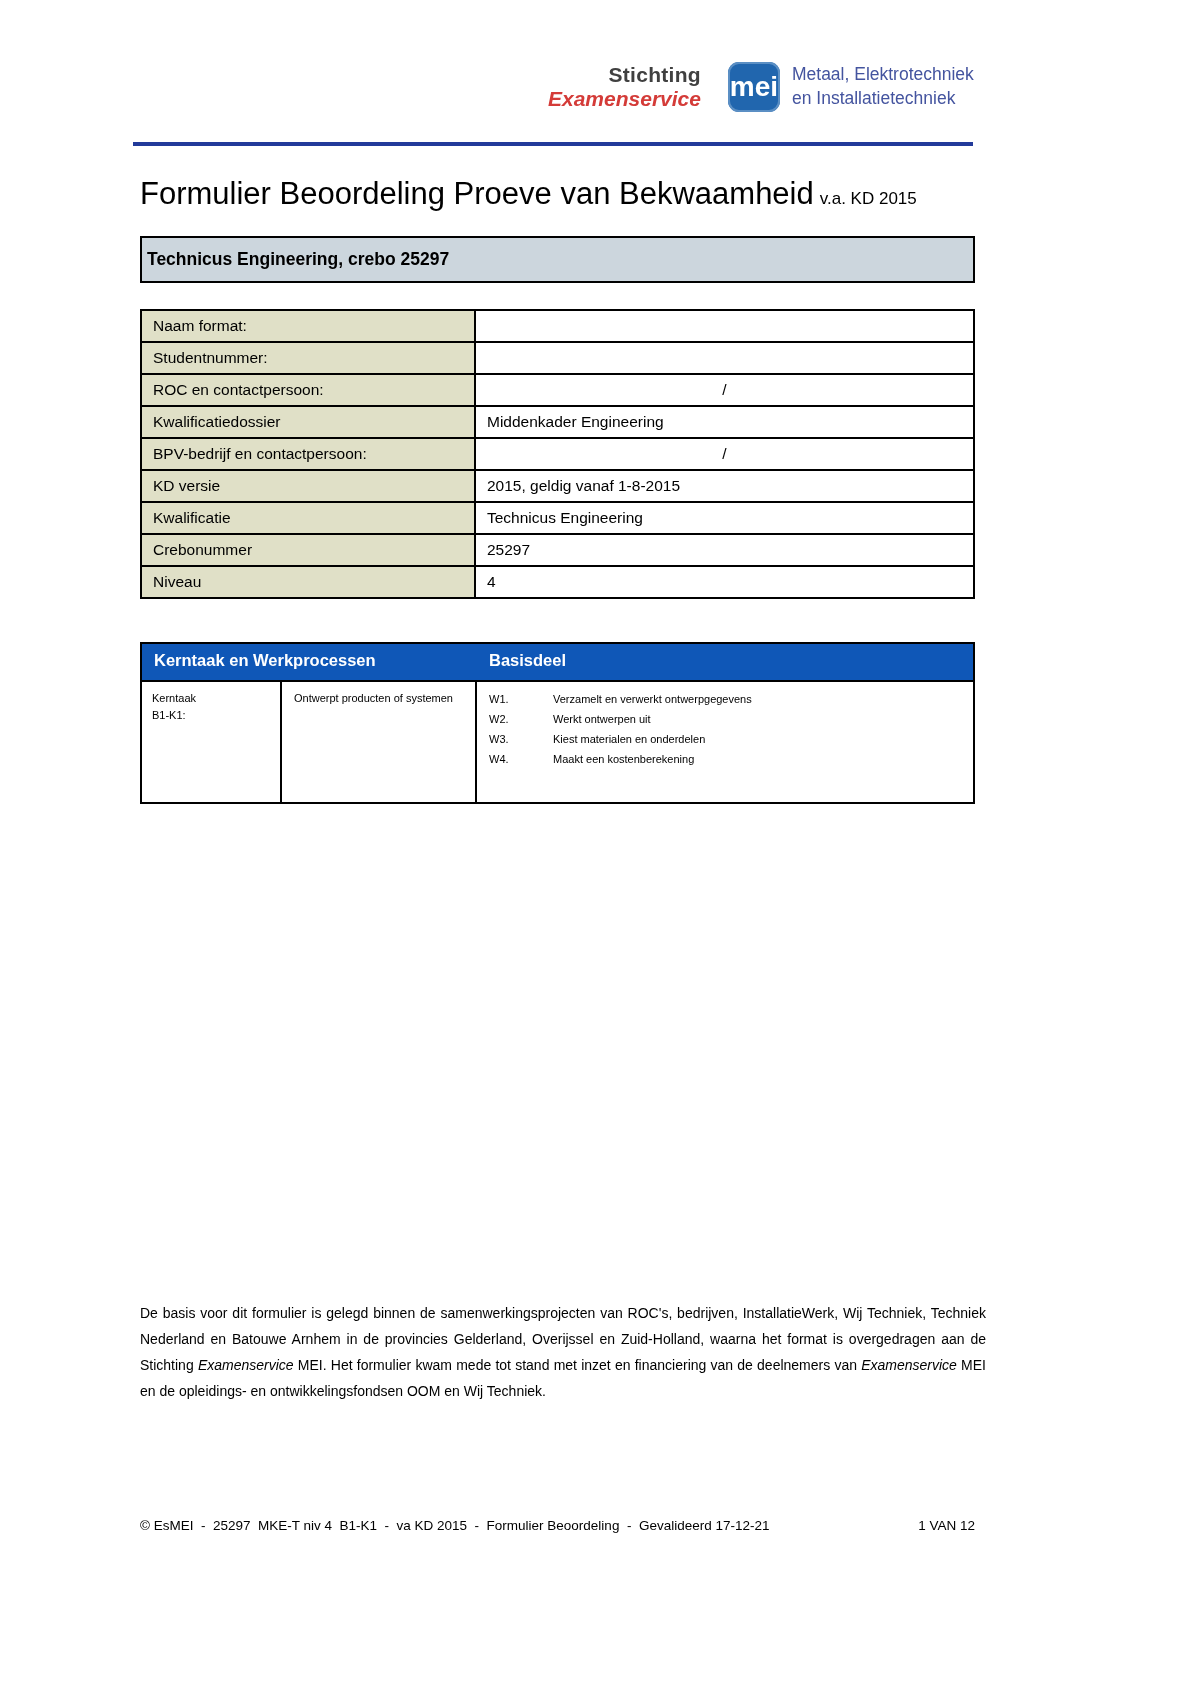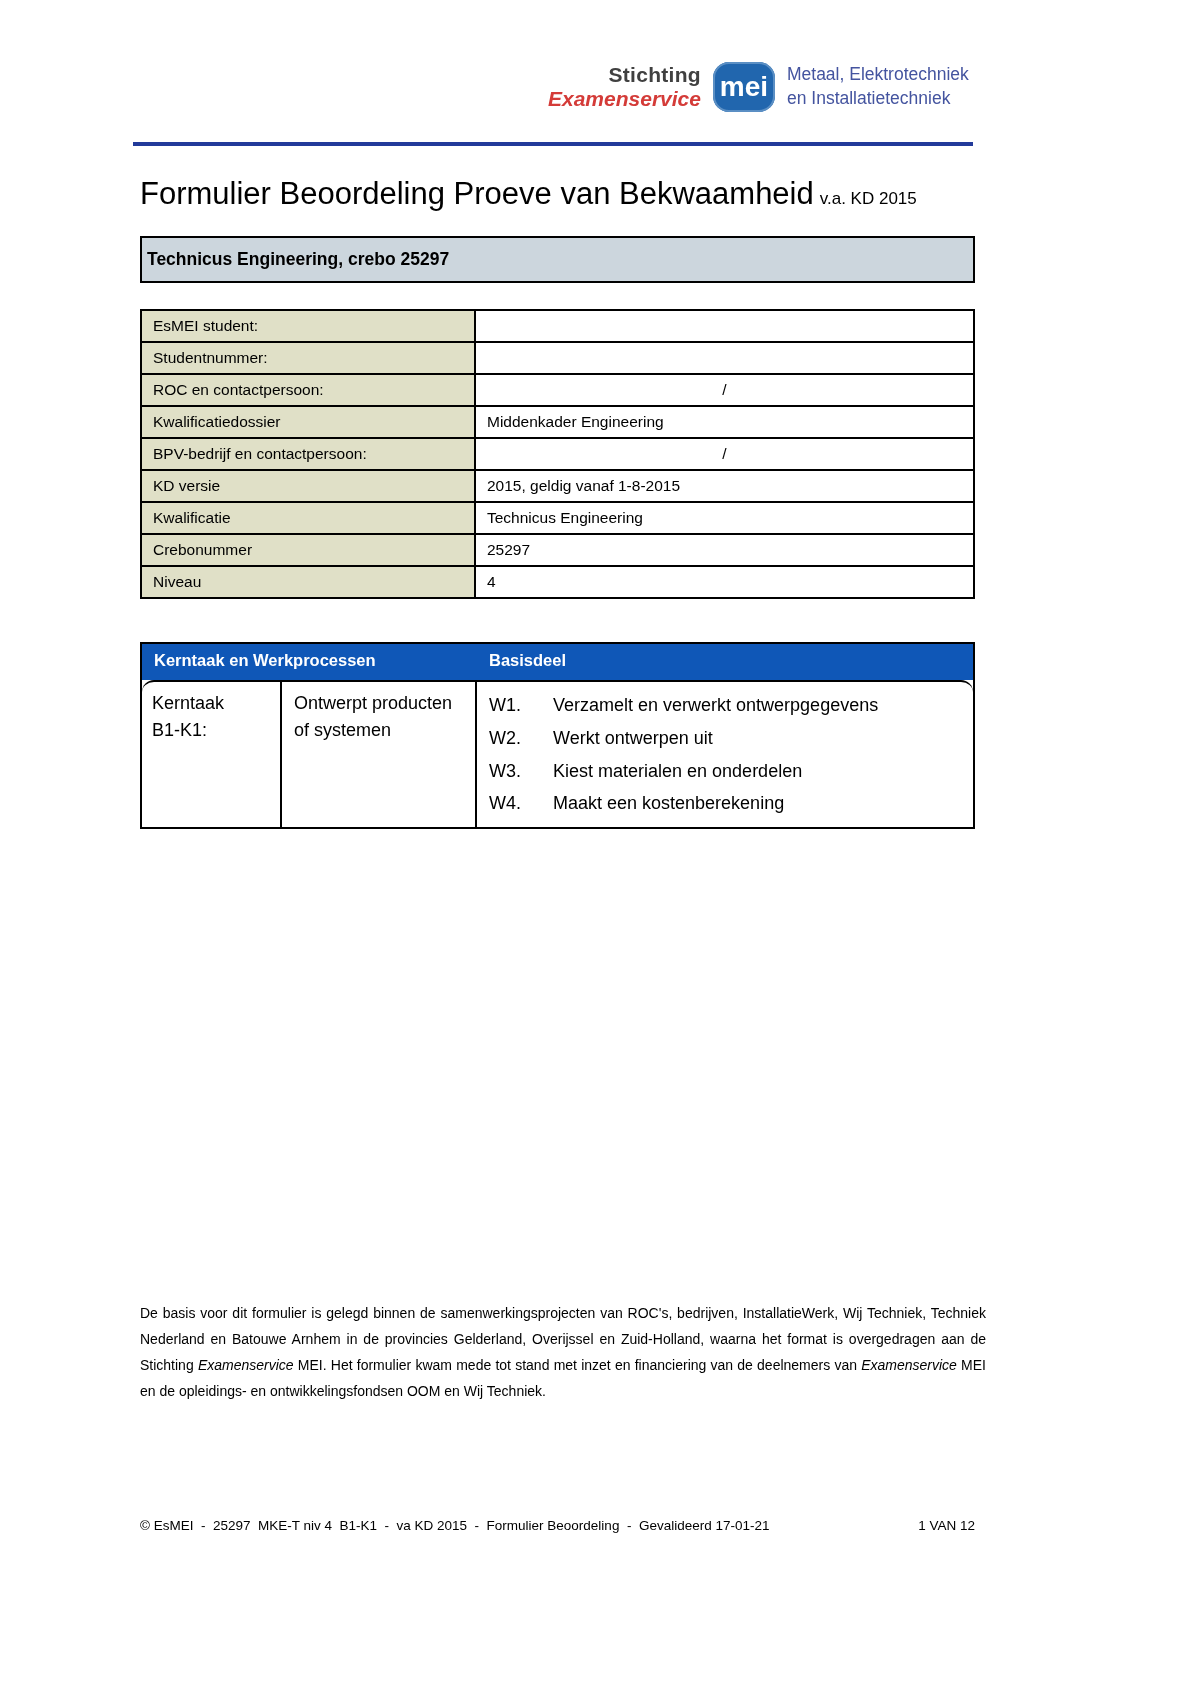--- a/index.html
+++ b/index.html
@@ -9,23 +9,23 @@
     font-family:"Liberation Sans", sans-serif; color:#000;
   }
   .pre { white-space:pre-line; }
 
   
   .logo-row { position:absolute; top:62px; left:548px; display:flex; align-items:center; }
   .logo-wordmark { text-align:right; margin-right:12px; }
   .logo-stichting { color:#404040; font-weight:bold; font-size:21px; letter-spacing:.3px; }
   .logo-exam { color:#d43b38; font-weight:bold; font-style:italic; font-size:21px; }
   .mei-badge {
-    width:62px; height:50px; background:#2166ae; border-radius:16px;
+    width:52px; height:50px; background:#2166ae; border-radius:11px;
     display:flex; align-items:center; justify-content:center;
-    color:#fff; font-weight:bold; font-size:28px; box-shadow:inset 0 0 0 2px #5b8fc4;
+    color:#fff; font-weight:bold; font-size:28px; box-shadow:inset 0 0 0 2px #5b8fc4;margin-left:15px;
   }
   .logo-tagline {
     margin-left:12px; color:#44549f; font-size:17.5px; line-height:1.35;
   }
 
   
   .header-rule { position:absolute; top:142px; left:133px; width:840px; height:4px; background:#223a9a; }
 
   
   .page-title { position:absolute; top:176px; left:140px; font-size:31px; font-weight:normal; white-space:nowrap; }
@@ -46,21 +46,21 @@
   .info-table td { border:2px solid #000; height:32px; padding:2px 11px; vertical-align:middle; }
   .info-table td.label { width:334px; background:#e0e0c7; }
   .info-table td.value { background:#fff; }
   .info-table td.center { text-align:center; }
 
   
   .kt-table { position:absolute; top:642px; left:140px; width:835px; border:2px solid #000; }
   .kt-header { height:36px; background:#0f57b7; color:#fff; font-weight:bold; font-size:16.5px; position:relative; }
   .kt-header .h1 { position:absolute; left:12px; top:7px; }
   .kt-header .h2 { position:absolute; left:347px; top:7px; }
-  .kt-body { display:flex; min-height:122px; border-top:2px solid #000; font-size:18px;border-radius:12px; }
+  .kt-body { display:flex; min-height:122px; border-top:2px solid #000; font-size:11px; }
   .kt-col1 { width:140px; border-right:2px solid #000; padding:8px 10px; line-height:1.5; }
   .kt-col2 { width:195px; border-right:2px solid #000; padding:8px 12px; line-height:1.5; }
   .kt-col3 { flex:1; padding:7px 10px 7px 12px; }
   .wp-row { display:grid; grid-template-columns:64px 1fr; line-height:1.82; }
 
   
   .footnote {
     position:absolute; top:1300px; left:140px; width:846px;
     font-size:14px; line-height:1.86; text-align:justify;
   }
@@ -94,21 +94,21 @@
 
   <h1 class="page-title"><span>Formulier Beoordeling Proeve van Bekwaamheid</span><span class="suffix">v.a. KD 2015</span></h1>
 
   <div class="qual-box">
     <span>Technicus Engineering, crebo 25297</span>
   </div>
 
   <table class="info-table">
     <tbody>
       <tr>
-        <td class="label">EsMEI student:</td>
+        <td class="label">Naam format:</td>
         <td class="value"></td>
       </tr>
       <tr>
         <td class="label">Studentnummer:</td>
         <td class="value"></td>
       </tr>
       <tr>
         <td class="label">ROC en contactpersoon:</td>
         <td class="value center">/</td>
       </tr>
@@ -165,17 +165,17 @@
           <span>W4.</span>
           <span>Maakt een kostenberekening</span>
         </div>
       </div>
     </div>
   </div>
 
   <p class="footnote"><span>De basis voor dit formulier is gelegd binnen de samenwerkingsprojecten van ROC's, bedrijven, InstallatieWerk, Wij Techniek, Techniek Nederland en Batouwe Arnhem in de provincies Gelderland, Overijssel en Zuid-Holland, waarna het format is overgedragen aan de Stichting </span><span class="it">Examenservice</span><span> MEI. Het formulier kwam mede tot stand met inzet en financiering van de deelnemers van </span><span class="it">Examenservice</span><span> MEI en de opleidings- en ontwikkelingsfondsen OOM en Wij Techniek.</span></p>
 
   <div class="page-footer">
-    <span class="left">© EsMEI  -  25297  MKE-T niv 4  B1-K1  -  va KD 2015  -  Formulier Beoordeling  -  Gevalideerd 17-01-21</span>
+    <span class="left">© EsMEI  -  25297  MKE-T niv 4  B1-K1  -  va KD 2015  -  Formulier Beoordeling  -  Gevalideerd 17-12-21</span>
     <span class="right">1 VAN 12</span>
   </div>
 
 </div>
 
 </body></html>

